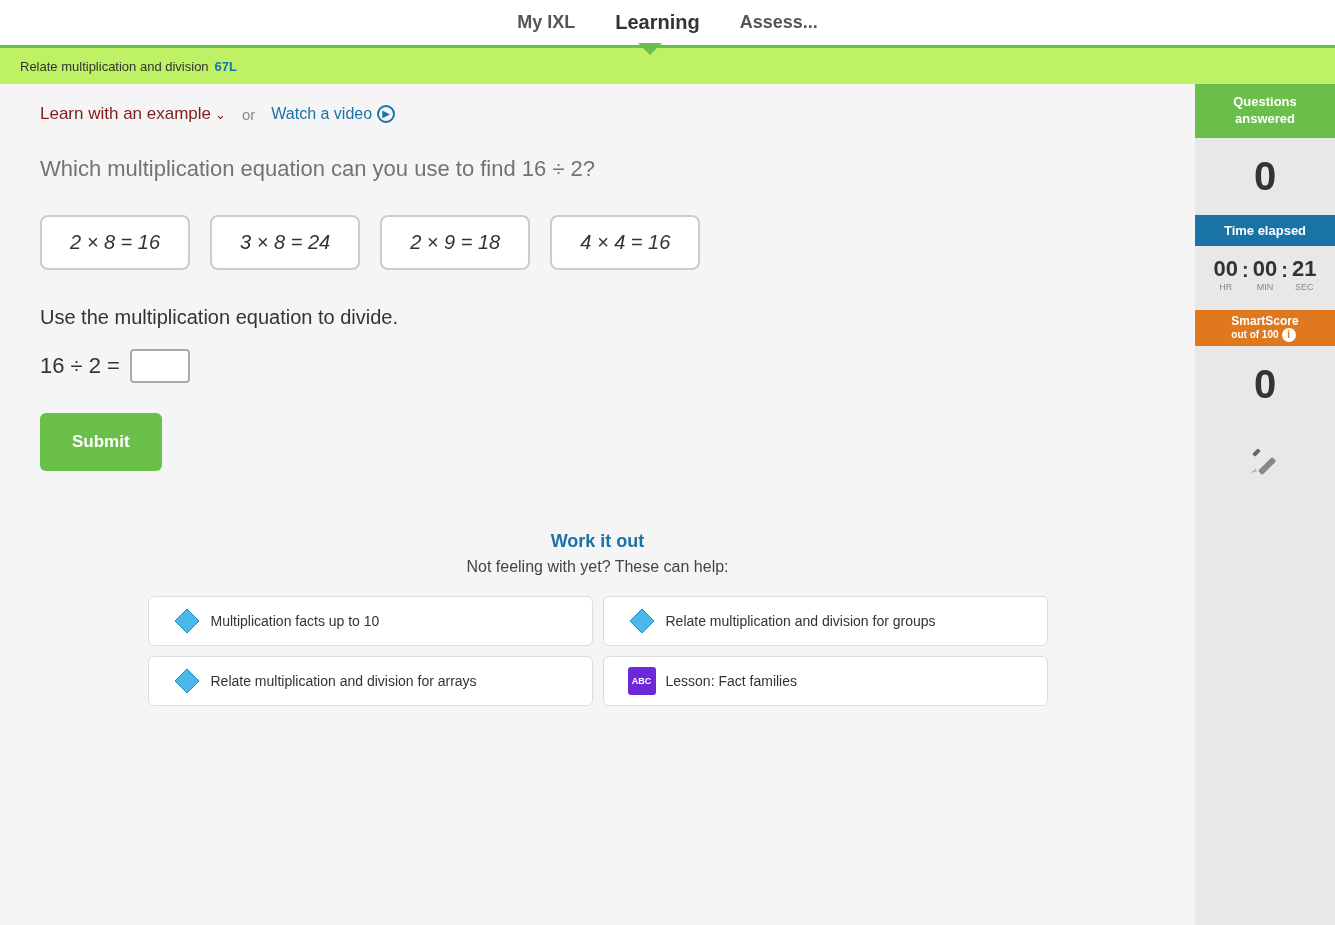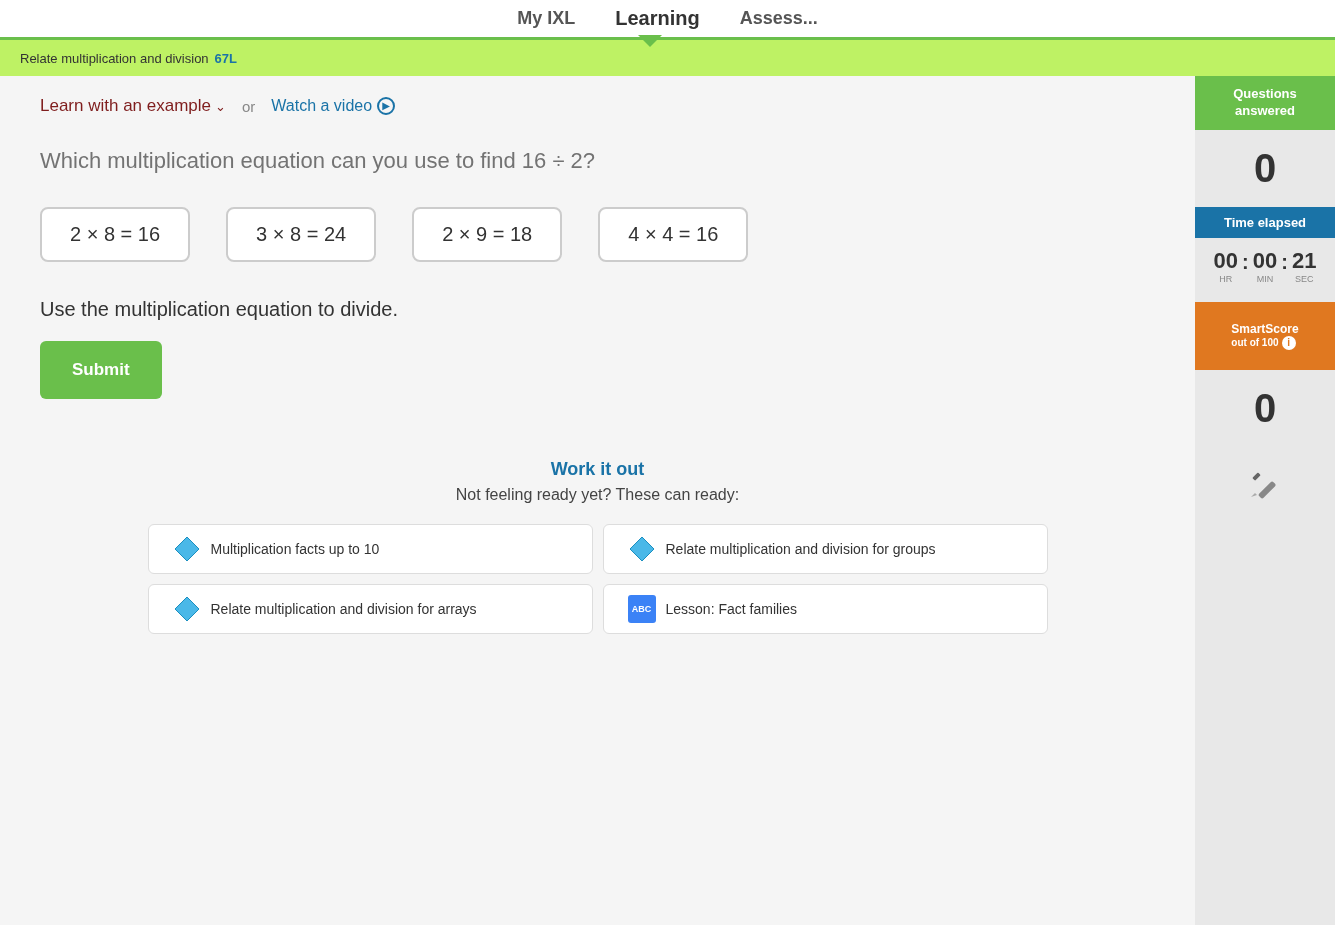--- a/index.html
+++ b/index.html
@@ -1,21 +1,21 @@
 <!DOCTYPE html>
 <html><head>
   <meta charset="utf-8">
   <style>
     * { box-sizing: border-box; margin: 0; padding: 0; }
     body { font-family: 'Arial', sans-serif; background: #f0f0f0; width: 1335px; min-height: 925px; overflow-x: hidden; }
 
     
     .header {
       background: #fff;
-      height: 40px;
+      height: 48px;
       display: flex;
       align-items: center;
       padding: 0 40px;
       border-bottom: 3px solid #6abf4b;
       position: relative;
     }
     .header-nav {
       display: flex;
       gap: 40px;
       align-items: center;
@@ -129,23 +129,24 @@
     .question-text {
       font-size: 22px;
       color: #737373;
       margin-bottom: 30px;
       line-height: 1.4;
     }
 
     
     .answer-choices {
       display: flex;
-      gap: 36px;
+      gap: 20px;
       margin-bottom: 36px;
       flex-wrap: wrap;
+      font-style: italic;
     }
     .answer-choice {
       background: #fff;
       border: 2px solid #ccc;
       border-radius: 8px;
       padding: 14px 28px;
       font-size: 20px;
       cursor: pointer;
       color: #333;
       min-width: 120px;
@@ -223,21 +224,21 @@
       align-items: center;
       gap: 10px;
       font-size: 14px;
       color: #333;
       cursor: pointer;
     }
     .lesson-icon {
       width: 28px;
       height: 28px;
       min-width: 28px;
-      background: #3b82f6;
+      background: #6d28d9;
       border-radius: 3px;
       display: flex;
       align-items: center;
       justify-content: center;
       font-size: 10px;
       color: #fff;
     }
 
     
     .sidebar {
@@ -296,21 +297,21 @@
     .timer-sep {
       font-size: 20px;
       color: #333;
       font-weight: bold;
       line-height: 1.4;
     }
     .smart-score-box {
       background: #e07820;
       width: 100%;
       text-align: center;
-      padding: 20px;
+      padding: 4px;
       color: #fff;
       font-size: 12px;
       font-weight: bold;
       display: flex;
       align-items: center;
       justify-content: center;
       gap: 4px;
       margin-top: 8px;
     }
     .info-circle {
@@ -380,28 +381,32 @@
       <div class="answer-choice">2 × 8 = 16</div>
       <div class="answer-choice">3 × 8 = 24</div>
       <div class="answer-choice">2 × 9 = 18</div>
       <div class="answer-choice">4 × 4 = 16</div>
     </div>
 
     
     <div class="division-instruction">Use the multiplication equation to divide.</div>
 
     
+    <div class="division-eq">
+      <span>16 ÷ 2 =</span>
+      <input class="answer-input" type="text" style="">
+    </div>
 
     
     <button class="submit-btn">Submit</button>
 
     
     <div class="help-section">
       <div class="work-it-out">Work it out</div>
-      <div class="not-feeling">Not feeling ready yet? These can ready:</div>
+      <div class="not-feeling">Not feeling with yet? These can help:</div>
       <div class="help-links">
 
         <div class="help-link-item">
           <svg class="diamond-svg" width="28" height="28" viewBox="0 0 28 28">
             <polygon points="14,2 26,14 14,26 2,14" fill="#4ab8e8" stroke="#1a8fc0" stroke-width="1"></polygon>
           </svg>
           <span>Multiplication facts up to 10</span>
         </div>
 
         <div class="help-link-item">

